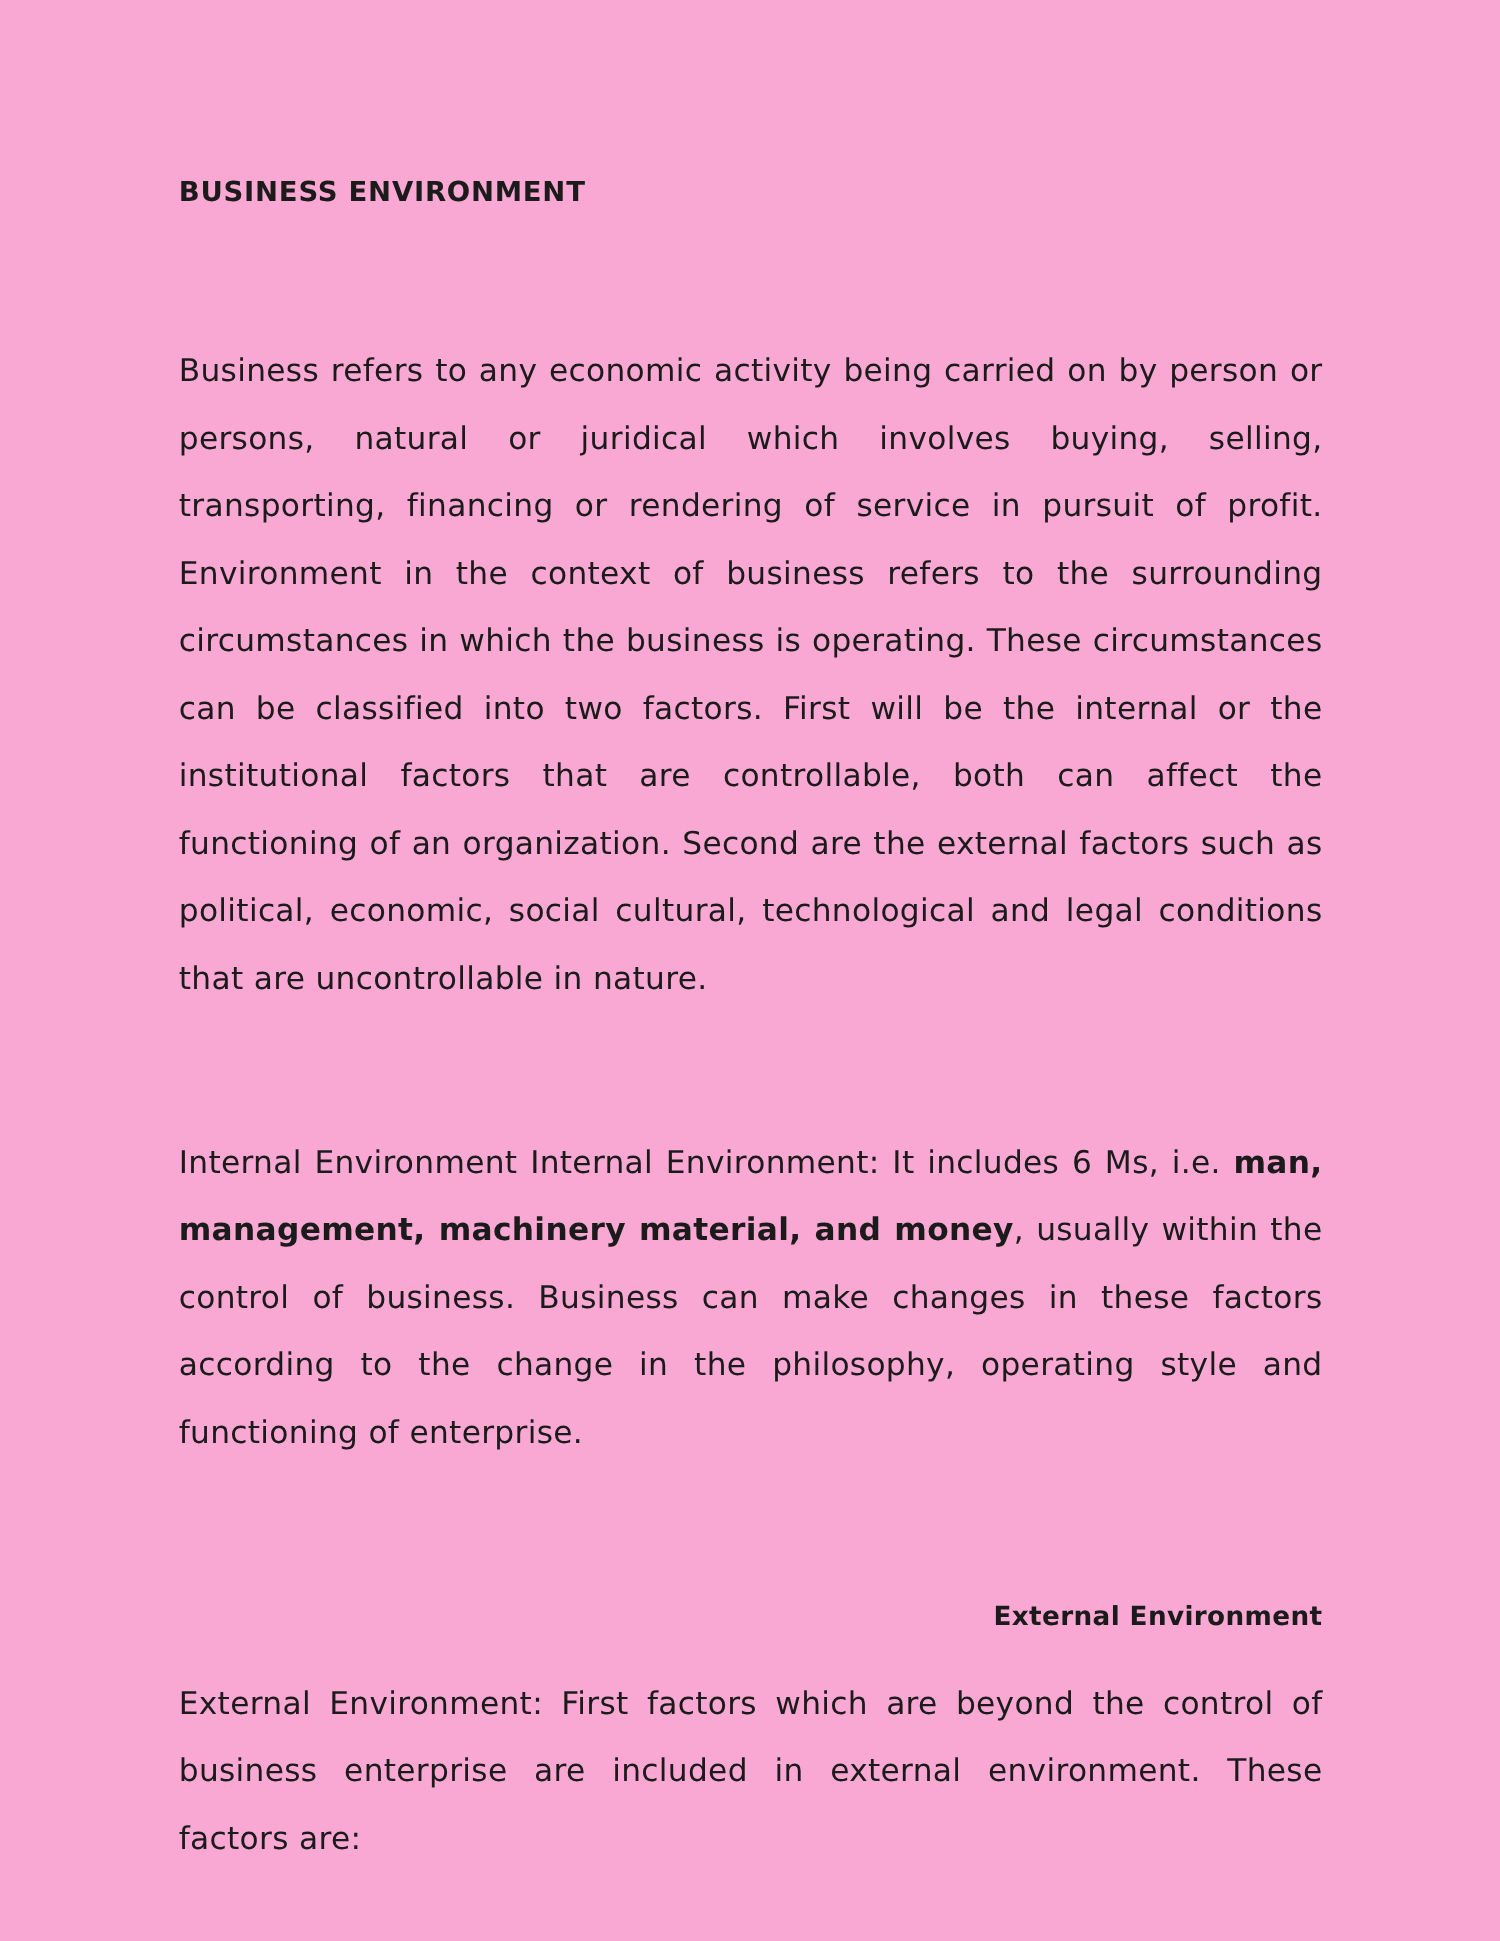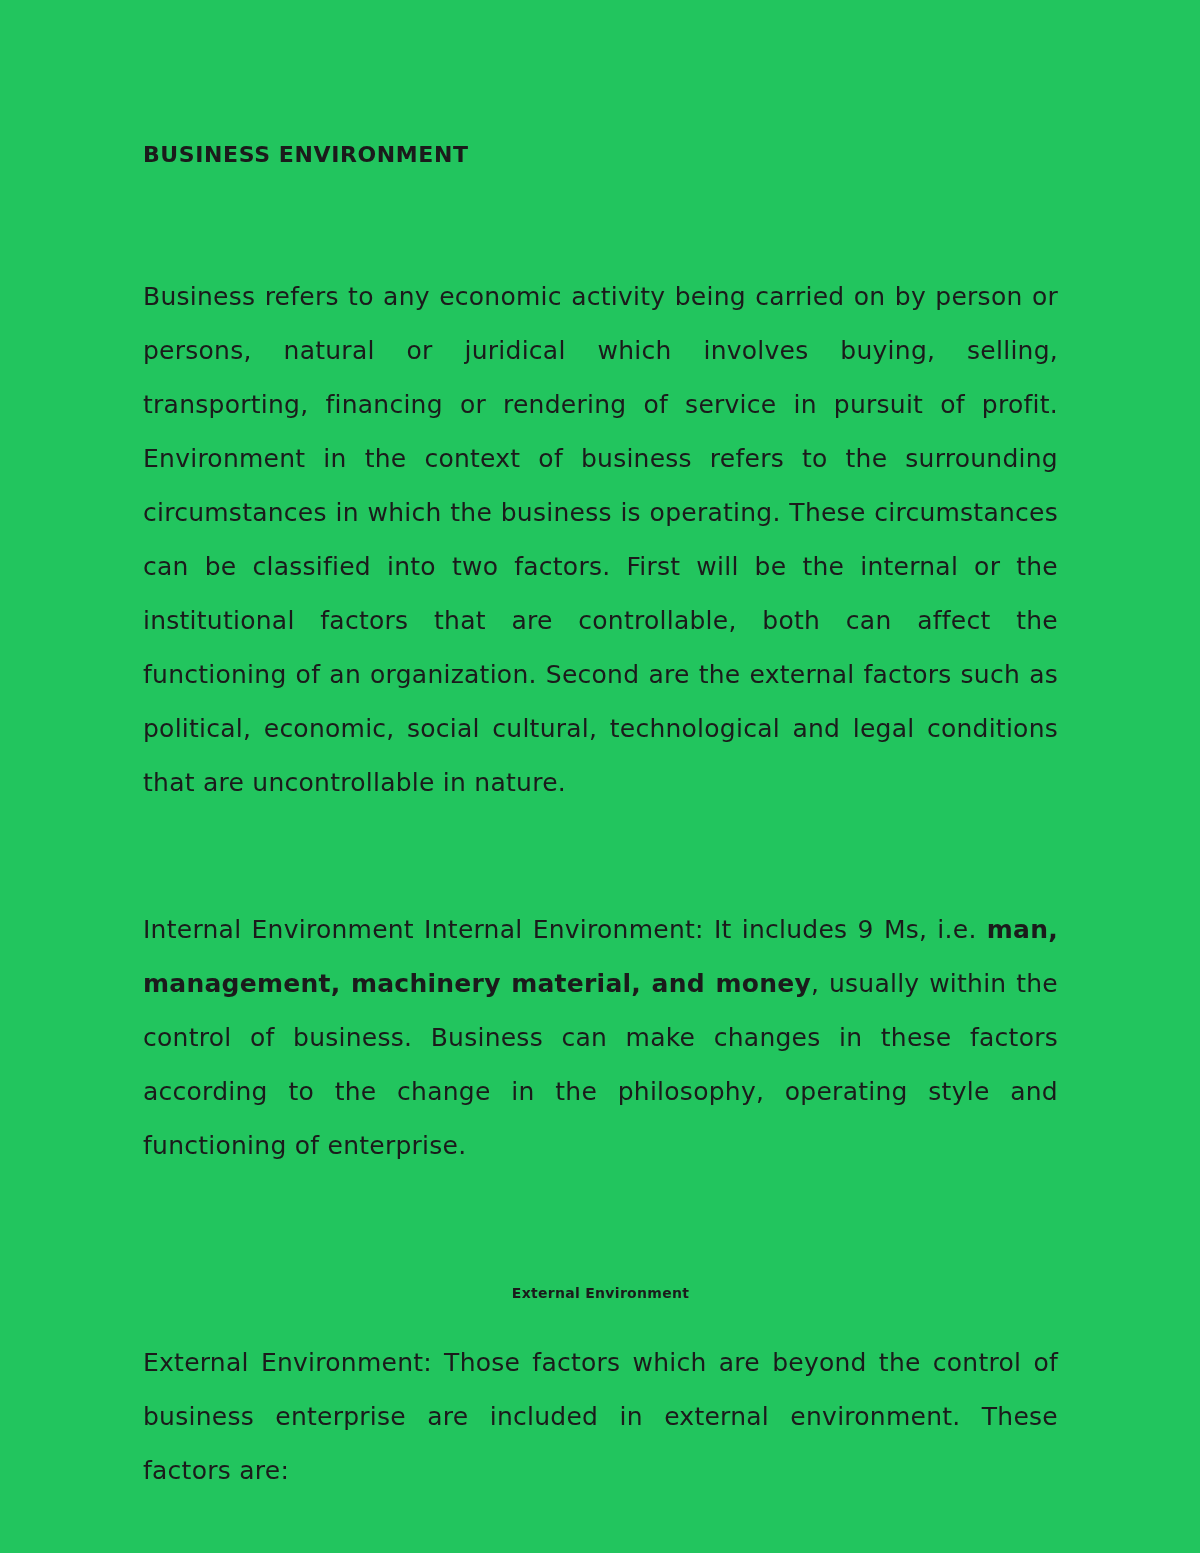--- a/index.html
+++ b/index.html
@@ -5,21 +5,21 @@
   html, body {
     margin: 0;
     padding: 0;
     background: #ffffff;
   }
   .page {
     position: relative;
     width: 1200px;
     height: 1553px;
     margin: 0 auto;
-    background: #22c55e;
+    background: #f9a8d4;
     box-sizing: border-box;
     padding: 128px 142px 0 143px;
     font-family: "DejaVu Sans", "Liberation Sans", sans-serif;
     color: #1b1b1b;
     overflow: hidden;
   }
   .doc-title {
     font-size: 22px;
     font-weight: bold;
     line-height: 54px;
@@ -35,36 +35,36 @@
     text-align: justify;
     text-justify: inter-word;
   }
   p.body-par:last-child {
     margin-bottom: 0;
   }
   .bold-run {
     font-weight: bold;
   }
   h2.sub-heading {
-    font-size: 14px;
+    font-size: 21px;
     font-weight: bold;
     line-height: 54px;
     letter-spacing: 0.3px;
     margin: 0 0 16px 0;
-    text-align: center;
+    text-align: right;
   }
 </style>
 </head>
 <body>
 
 <div class="page">
 
   <h1 class="doc-title">BUSINESS ENVIRONMENT</h1>
 
   <p class="body-par">Business refers to any economic activity being carried on by person or persons, natural or juridical which involves buying, selling, transporting, financing or rendering of service in pursuit of profit. Environment in the context of business refers to the surrounding circumstances in which the business is operating. These circumstances can be classified into two factors. First will be the internal or the institutional factors that are controllable, both can affect the functioning of an organization. Second are the external factors such as political, economic, social cultural, technological and legal conditions that are uncontrollable in nature.</p>
 
-  <p class="body-par"><span>Internal Environment Internal Environment: It includes 9 Ms, i.e. </span><span class="bold-run">man, management, machinery material, and money</span><span>, usually within the control of business. Business can make changes in these factors according to the change in the philosophy, operating style and functioning of enterprise.</span></p>
+  <p class="body-par"><span>Internal Environment Internal Environment: It includes 6 Ms, i.e. </span><span class="bold-run">man, management, machinery material, and money</span><span>, usually within the control of business. Business can make changes in these factors according to the change in the philosophy, operating style and functioning of enterprise.</span></p>
 
   <h2 class="sub-heading">External Environment</h2>
 
-  <p class="body-par">External Environment: Those factors which are beyond the control of business enterprise are included in external environment. These factors are:</p>
+  <p class="body-par">External Environment: First factors which are beyond the control of business enterprise are included in external environment. These factors are:</p>
 
 </div>
 
 </body></html>

